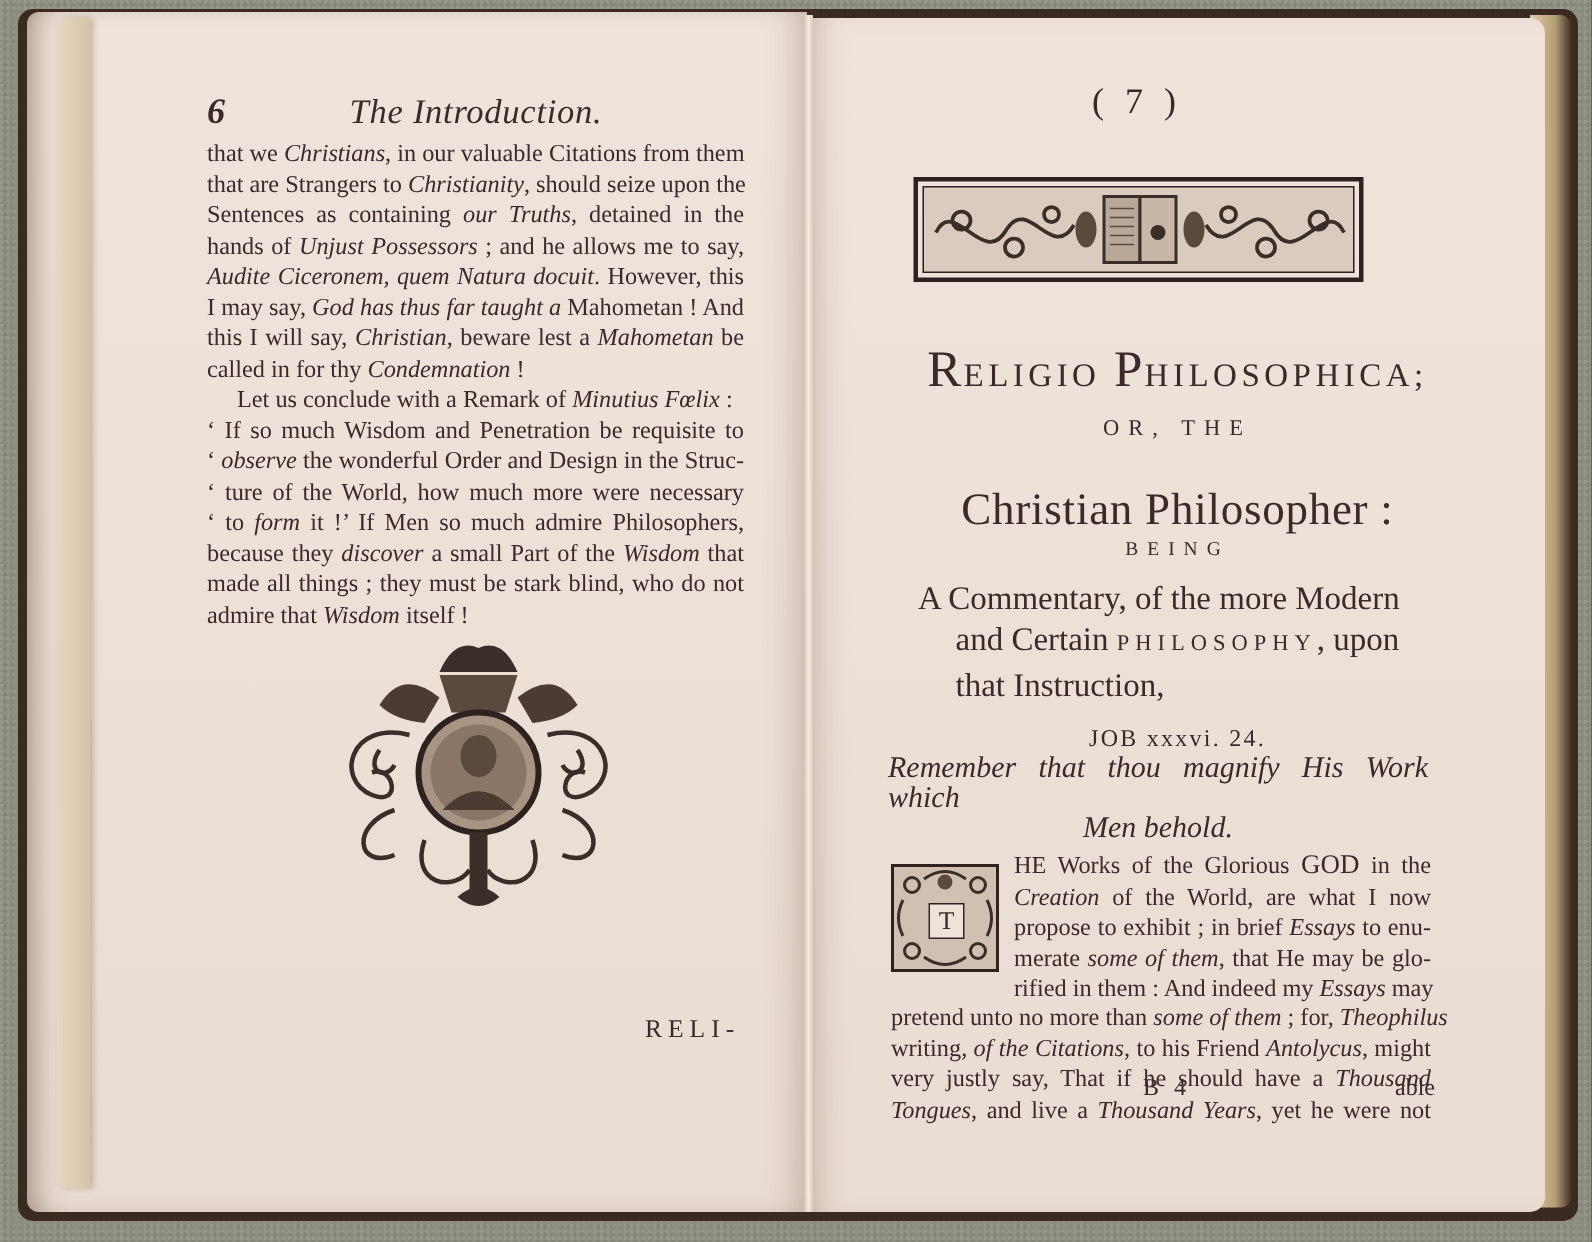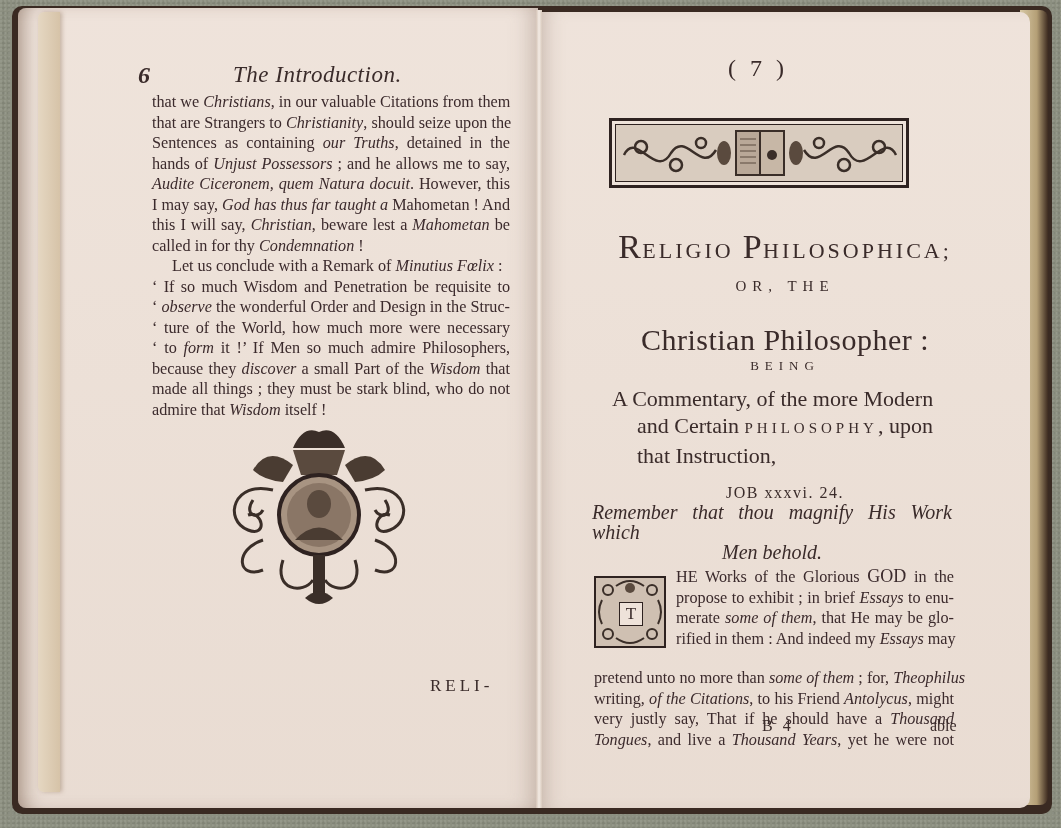--- a/index.html
+++ b/index.html
@@ -48,21 +48,21 @@
   .text { position: absolute; font-size: 16.2px; line-height: 20.5px; white-space: nowrap; color: #3b2a2c; }
   .justify { display: block; width: 358px; text-align: justify; text-align-last: justify; }
   .last { text-align-last: left; }
   i { font-style: italic; }
 
   .running-head { position: absolute; left: 138px; top: 62px; width: 370px; }
   .folio-left { font-size: 24px; font-style: italic; font-weight: bold; position: absolute; left: 0; top: 0; }
   .running-title { font-size: 23px; font-style: italic; position: absolute; left: 95px; top: 0; letter-spacing: 0.5px; }
 
   .left-body { left: 138px; top: 92px; }
-  .left-body .line { width: 358px; margin-left: 14px; }
+  .left-body .line { width: 358px; }
   .indent { padding-left: 20px; box-sizing: border-box; }
 
   .ornament-left { position: absolute; left: 213px; top: 420px; width: 212px; height: 190px; }
   .catchword-left { position: absolute; left: 430px; top: 676px; font-size: 17px; letter-spacing: 4px; }
 
   .folio-right { position: absolute; left: 728px; top: 55px; font-size: 24px; letter-spacing: 4px; }
   .headpiece { position: absolute; left: 609px; top: 118px; width: 300px; height: 70px; border: 3px solid #2e2220; box-sizing: border-box; }
   .headpiece-inner { position: absolute; inset: 3px; border: 1px solid #2e2220; overflow: hidden; background: #d9ccbf; }
 
   .center { position: absolute; left: 560px; width: 450px; text-align: center; white-space: nowrap; }
@@ -213,20 +213,21 @@
       <path d="M6 22 Q0 34 6 46"></path>
         <path d="M62 22 Q68 34 62 46"></path>
     </g>
     <circle cx="34" cy="10" r="5" fill="#5a4a3e"></circle>
   </svg>
   <div class="dropcap-inner">T</div>
 </div>
 
 <div class="text right-body" id="right-body">
     <span class="line justify"><span>HE Works of the Glorious </span><span style="font-size: 18px;">GOD</span><span> in the</span></span>
+    <span class="line justify"><i>Creation</i><span> of the World, are what I now</span></span>
     <span class="line justify"><span>propose to exhibit ; in brief </span><i>Essays</i><span> to enu-</span></span>
     <span class="line justify"><span>merate </span><i>some of them</i><span>, that He may be glo-</span></span>
     <span class="line justify"><span>rified in them : And indeed my </span><i>Essays</i><span> may</span></span>
   </div>
 <div class="text right-body2" id="right-body2">
     <span class="line justify"><span>pretend unto no more than </span><i>some of them</i><span> ; for, </span><i>Theophilus</i></span>
     <span class="line justify"><span>writing, </span><i>of the Citations</i><span>, to his Friend </span><i>Antolycus</i><span>, might</span></span>
     <span class="line justify"><span>very justly say, That if he should have a </span><i>Thousand</i></span>
     <span class="line justify"><i>Tongues</i><span>, and live a </span><i>Thousand Years</i><span>, yet he were not</span></span>
   </div>

